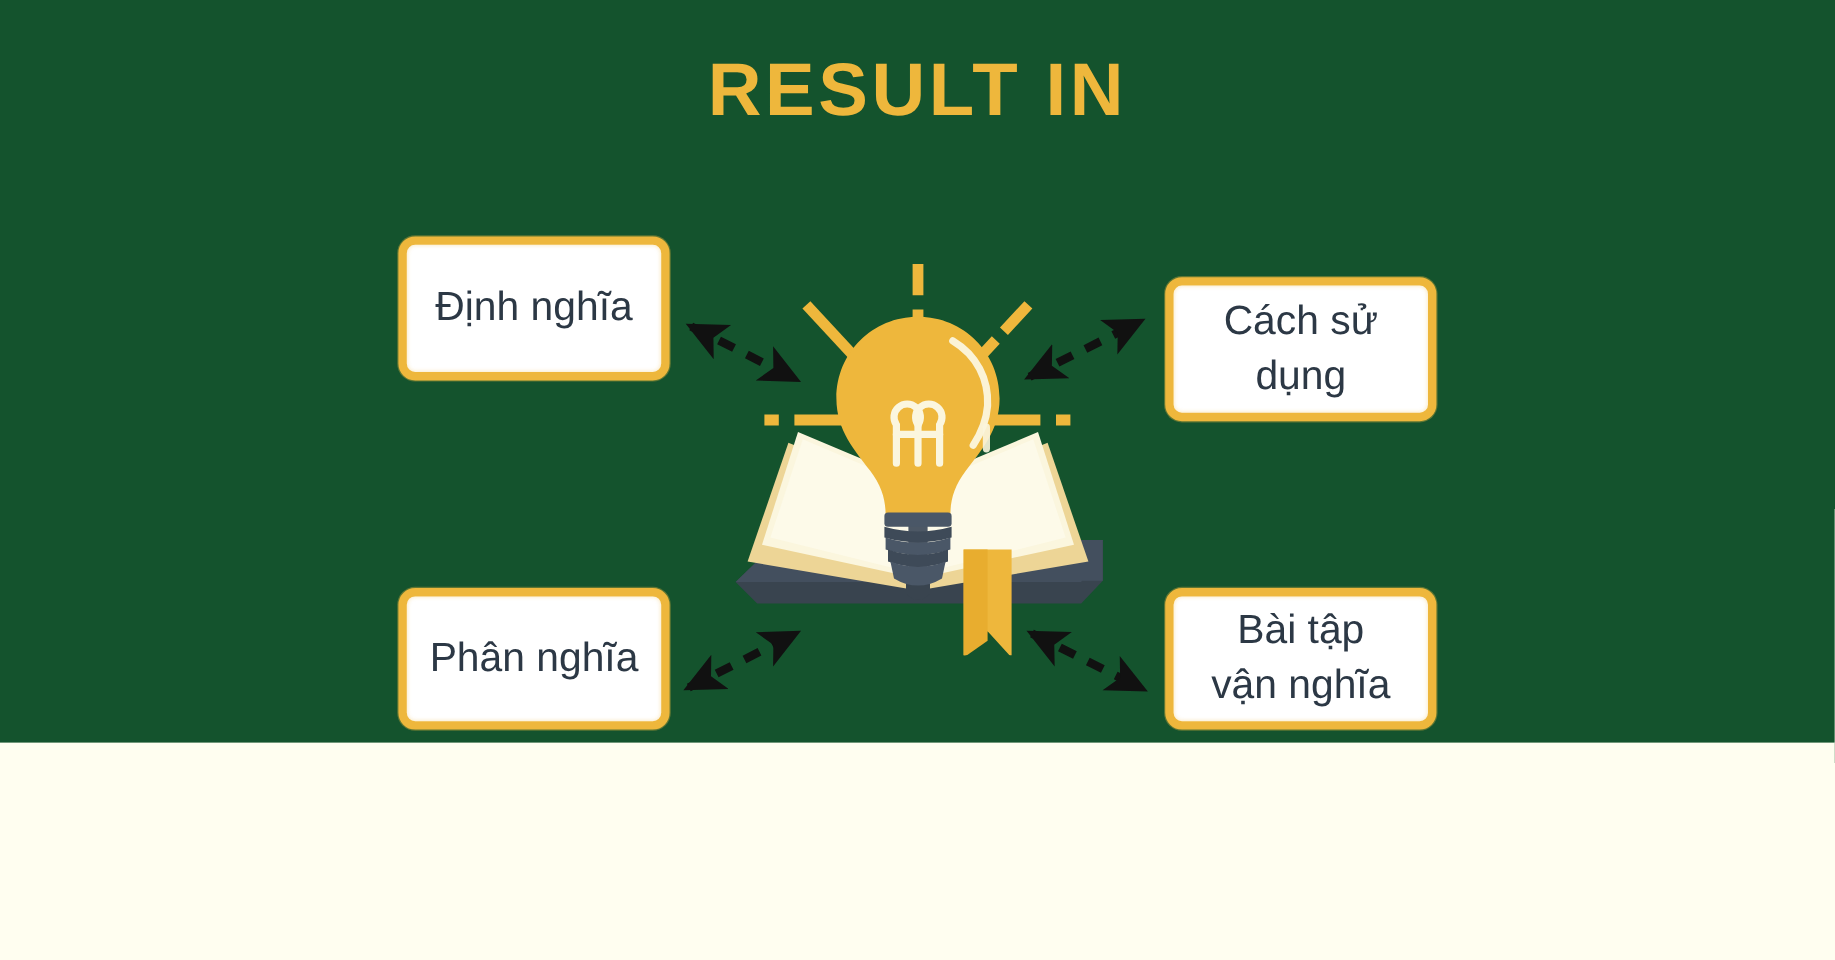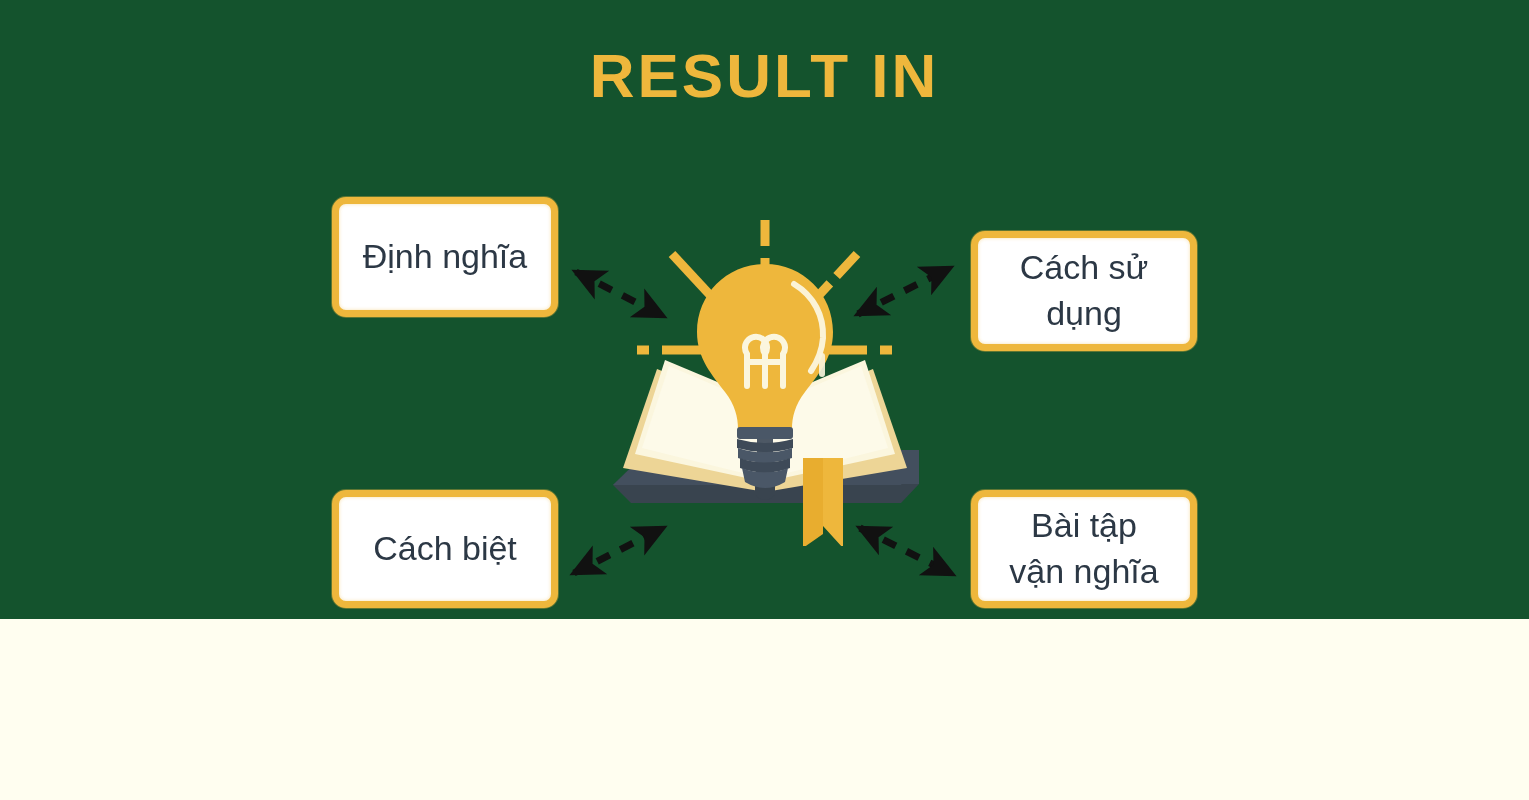--- a/index.html
+++ b/index.html
@@ -179,21 +179,21 @@
   <div class="node" id="node-dinh-nghia">
     <span class="label">Định nghĩa</span>
   </div>
 
   <div class="node" id="node-cach-su-dung">
     <span class="label">Cách sử
 dụng</span>
   </div>
 
   <div class="node" id="node-phan-biet">
-    <span class="label">Cách biệt</span>
+    <span class="label">Phân nghĩa</span>
   </div>
 
   <div class="node" id="node-bai-tap">
     <span class="label">Bài tập
 vận nghĩa</span>
   </div>
 
 </div>
 
 </body></html>

